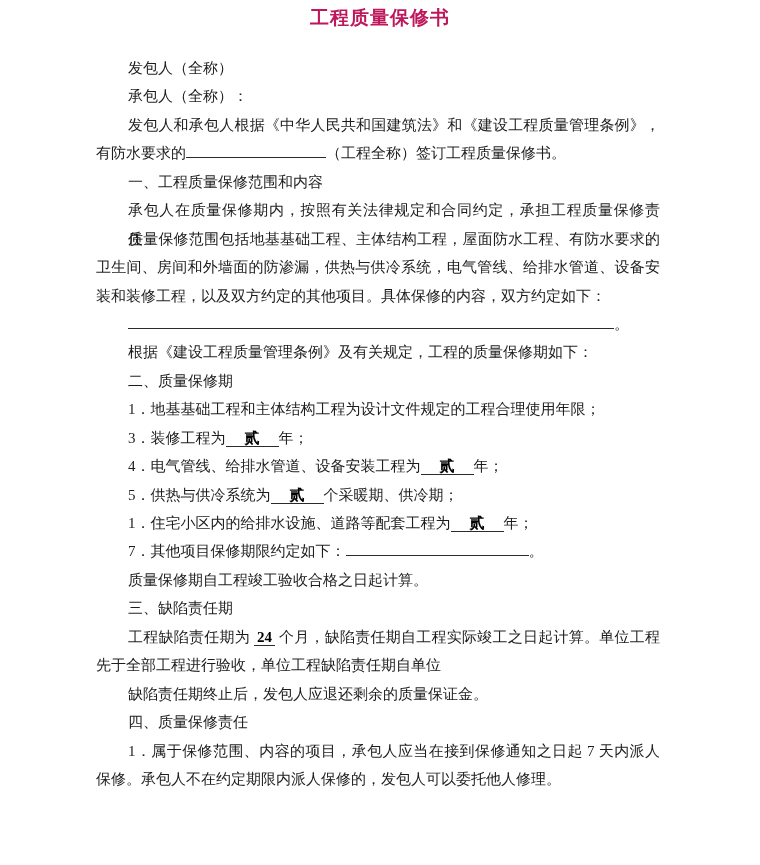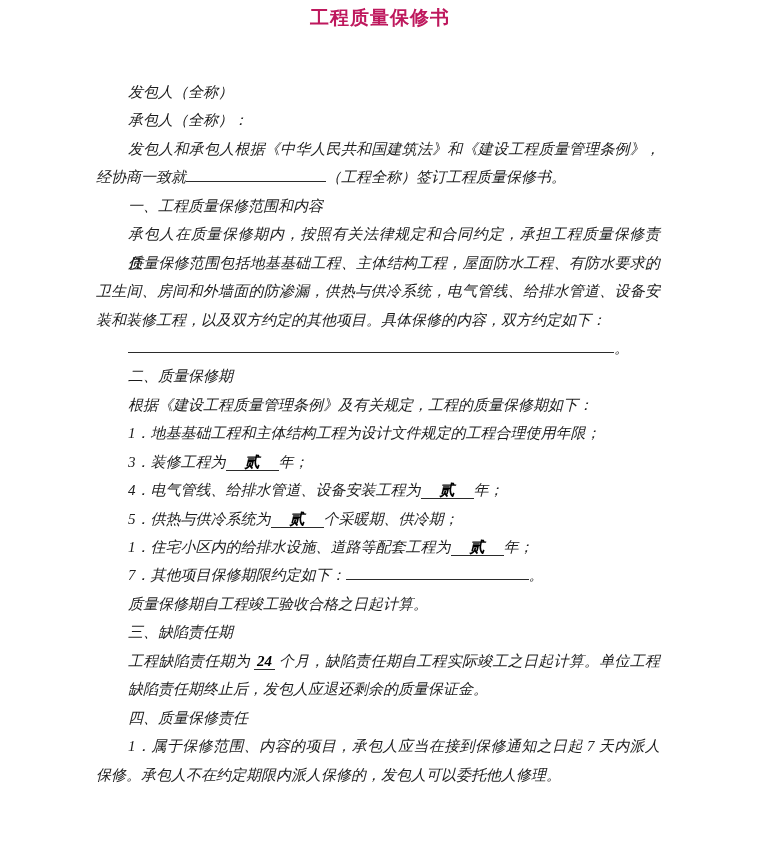--- a/index.html
+++ b/index.html
@@ -23,23 +23,22 @@
     width: 100%;
     text-align: center;
     font-size: 19px;
     font-weight: bold;
     letter-spacing: 1px;
     color: #be185d;
   }
   .doc {
     position: absolute;
     left: 96px;
-    top: 78px;
+    top: 54px;
     width: 564px;
-    font-style: italic;
   }
   .line {
     height: 28.45px;
     line-height: 28.45px;
     font-size: 15px;
     white-space: nowrap;
   }
   
   .in { padding-left: 32px; }
   
@@ -74,49 +73,50 @@
 <div class="page">
 
   <div class="title">工程质量保修书</div>
 
   <div class="doc">
 
     <div class="line in">发包人（全称）</div>
     <div class="line in">承包人（全称）：</div>
     <div class="line in j">发包人和承包人根据《中华人民共和国建筑法》和《建设工程质量管理条例》，</div>
 
-    <div class="line"><span>经协商一致就</span><span class="blank b-project"></span><span>（工程全称）签订工程质量保修书。</span></div>
+    <div class="line"><span>有防水要求的</span><span class="blank b-project"></span><span>（工程全称）签订工程质量保修书。</span></div>
 
     <div class="line in">一、工程质量保修范围和内容</div>
     <div class="line in j">承包人在质量保修期内，按照有关法律规定和合同约定，承担工程质量保修责任。</div>
     <div class="line in j">质量保修范围包括地基基础工程、主体结构工程，屋面防水工程、有防水要求的</div>
     <div class="line j">卫生间、房间和外墙面的防渗漏，供热与供冷系统，电气管线、给排水管道、设备安</div>
     <div class="line">装和装修工程，以及双方约定的其他项目。具体保修的内容，双方约定如下：</div>
 
     <div class="line in"><span class="blank b-long"></span><span>。</span></div>
 
+    <div class="line in">根据《建设工程质量管理条例》及有关规定，工程的质量保修期如下：</div>
     <div class="line in">二、质量保修期</div>
-    <div class="line in">根据《建设工程质量管理条例》及有关规定，工程的质量保修期如下：</div>
     <div class="line in">1．地基基础工程和主体结构工程为设计文件规定的工程合理使用年限；</div>
 
 
     <div class="line in"><span>3．装修工程为</span><span class="fill fw">贰</span><span>年；</span></div>
 
     <div class="line in"><span>4．电气管线、给排水管道、设备安装工程为</span><span class="fill fw">贰</span><span>年；</span></div>
 
     <div class="line in"><span>5．供热与供冷系统为</span><span class="fill fw">贰</span><span>个采暖期、供冷期；</span></div>
 
     <div class="line in"><span>1．住宅小区内的给排水设施、道路等配套工程为</span><span class="fill fw">贰</span><span>年；</span></div>
 
     <div class="line in"><span>7．其他项目保修期限约定如下：</span><span class="blank b-other"></span><span>。</span></div>
 
     <div class="line in">质量保修期自工程竣工验收合格之日起计算。</div>
     <div class="line in">三、缺陷责任期</div>
 
     <div class="line in j"><span>工程缺陷责任期为 </span><span class="fill f24">24</span><span> 个月，缺陷责任期自工程实际竣工之日起计算。单位工程</span></div>
 
+    <div class="line">先于全部工程进行验收，单位工程缺陷责任期自单位</div>
     <div class="line in">缺陷责任期终止后，发包人应退还剩余的质量保证金。</div>
     <div class="line in">四、质量保修责任</div>
     <div class="line in j">1．属于保修范围、内容的项目，承包人应当在接到保修通知之日起 7 天内派人</div>
     <div class="line">保修。承包人不在约定期限内派人保修的，发包人可以委托他人修理。</div>
 
   </div>
 </div>
 
 </body></html>

